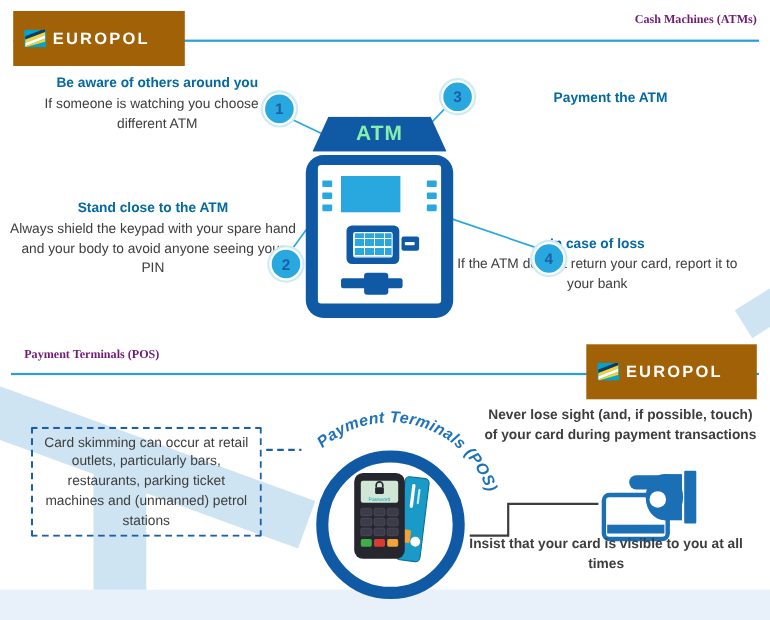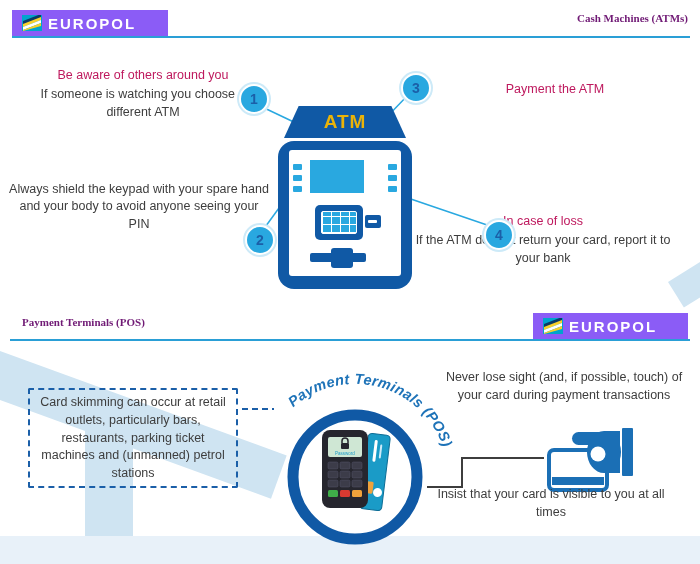--- a/index.html
+++ b/index.html
@@ -11,77 +11,77 @@
   .ribbon{background:#cfe4f2;z-index:0;}
   .ribbon-diag{left:-14px;top:346px;width:320px;height:46px;transform:rotate(20deg);transform-origin:left top;}
   .ribbon-vert{left:85px;top:420px;width:48px;height:127px;}
   .ribbon-corner{left:668px;top:282px;width:70px;height:30px;transform:rotate(-32deg);transform-origin:left top;}
   .bottom-bar{left:0;top:536px;width:700px;height:28px;background:#e8f1f9;z-index:0;}
 
   
   .lines-svg{left:0;top:0;width:700px;height:564px;z-index:1;pointer-events:none;}
 
   
-  .logo{height:26px;background:#8b5cf6;display:flex;align-items:center;gap:6px;
-        padding:0 10px;z-index:3;}
+  .logo{height:26px;background:#a16207;display:flex;align-items:center;gap:6px;
+        padding:12px 10px;z-index:3;}
   .logo-text{color:#fff;font-weight:bold;font-size:15px;letter-spacing:2px;}
   .logo1{left:12px;top:10px;width:136px;}
   .logo2{left:533px;top:313px;width:135px;}
 
   .rule{height:2px;background:#2a9fd6;z-index:2;}
   .rule-top{left:12px;top:36px;width:678px;}
   .rule-mid{left:10px;top:339px;width:680px;}
 
   .section-title{font-family:Liberation Serif, serif;font-weight:bold;color:#701a75;
                  font-size:11px;z-index:3;}
   .title-atm{top:12px;right:12px;}
   .title-pos{left:22px;top:316px;}
 
   
   .tip{z-index:2;text-align:center;font-size:12.5px;line-height:1.38;}
-  .tip .tip-heading{color:#be185d;font-weight:normal;margin-bottom:2px;}
+  .tip .tip-heading{color:#0369a1;font-weight:bold;margin-bottom:2px;}
   .tip1{left:18px;top:67px;width:250px;}
   .tip2{left:8px;top:181px;width:262px;}
   .tip3{left:416px;top:81px;width:278px;}
   .tip4{left:412px;top:213px;width:262px;}
 
   .num-circle{width:26px;height:26px;border-radius:50%;background:#29a8e0;
               border:2px solid #fff;box-shadow:0 0 0 2px #cdeaf8;z-index:2;
               display:flex;align-items:center;justify-content:center;
               color:#1b5fa8;font-weight:bold;font-size:14px;}
   .c1{left:239px;top:84px;} .c2{left:245px;top:225px;}
   .c3{left:401px;top:73px;} .c4{left:484px;top:220px;}
 
   
   .atm{left:278px;top:105px;width:134px;height:185px;z-index:2;}
   .atm-head{position:absolute;left:6px;top:1px;width:122px;height:32px;background:#1059a5;
             clip-path:polygon(12% 0,88% 0,100% 100%,0 100%);
             display:flex;align-items:center;justify-content:center;}
-  .atm-head span{color:#eab308;font-weight:bold;font-size:19px;letter-spacing:1px;}
+  .atm-head span{color:#86efac;font-weight:bold;font-size:19px;letter-spacing:1px;}
   .atm-body{position:absolute;left:0;top:36px;width:134px;height:148px;background:#1059a5;border-radius:16px;}
   .atm-panel{position:absolute;left:11px;top:9px;right:11px;bottom:13px;background:#fff;border-radius:3px;}
   .atm-screen{position:absolute;left:21px;top:10px;width:54px;height:33px;background:#29a8e0;}
   .side-btn{position:absolute;width:9px;height:6px;background:#29a8e0;border-radius:1px;}
   .keypad{position:absolute;left:26px;top:55px;width:48px;height:35px;background:#1059a5;border-radius:5px;}
   .keypad-grid{position:absolute;left:6px;top:6px;right:6px;bottom:6px;border-radius:2px;
                background-color:#29a8e0;
                background-image:repeating-linear-gradient(90deg,#fff 0 1px,transparent 1px 9px),
                                 repeating-linear-gradient(0deg,#fff 0 1px,transparent 1px 8px);
                border:1px solid #fff;}
   .card-slot{position:absolute;left:76px;top:65px;width:16px;height:13px;background:#1059a5;border-radius:2px;}
   .card-slot .slit{position:absolute;left:3px;top:5px;width:9px;height:3px;background:#fff;border-radius:1px;}
   .disp-bar{position:absolute;left:21px;top:103px;width:56px;height:9px;background:#1059a5;border-radius:2px;}
   .disp-block{position:absolute;left:42px;top:98px;width:22px;height:20px;background:#1059a5;border-radius:3px;}
 
   
   .dashed-box{left:28px;top:388px;width:210px;height:100px;border:2px dashed #1b5fa8;
-              border-radius:2px;z-index:2;display:flex;
+              border-radius:2px;z-index:2;display:flex;align-items:center;
               text-align:center;font-size:12.5px;line-height:1.42;padding:4px 10px;box-sizing:border-box;}
   .pos-svg{left:240px;top:360px;width:240px;height:190px;z-index:2;}
-  .note{z-index:2;text-align:center;font-size:12.5px;line-height:1.42;}
+  .note{z-index:2;text-align:center;font-size:12.5px;line-height:1.42;font-weight:bold;}
   .note-sight{left:438px;top:369px;width:252px;}
   .note-insist{left:425px;top:486px;width:252px;}
   .hand-svg{left:546px;top:420px;width:88px;height:82px;z-index:2;}
 </style>
 </head>
 <body>
 
 <div class="page">
 
   <div class="abs ribbon ribbon-diag"></div>
@@ -111,20 +111,21 @@
     <span class="logo-text">EUROPOL</span>
   </div>
   <div class="abs rule rule-top"></div>
   <div class="abs section-title title-atm">Cash Machines (ATMs)</div>
 
   <div class="abs tip tip1">
     <div class="tip-heading">Be aware of others around you</div>
     <div>If someone is watching you choose a different ATM</div>
   </div>
   <div class="abs tip tip2">
+    <div class="tip-heading">Stand close to the ATM</div>
     <div>Always shield the keypad with your spare hand and your body to avoid anyone seeing your PIN</div>
   </div>
   <div class="abs tip tip3">
     <div class="tip-heading">Payment the ATM</div>
   </div>
   <div class="abs tip tip4">
     <div class="tip-heading">In case of loss</div>
     <div>If the ATM doesn’t return your card, report it to your bank</div>
   </div>
 

